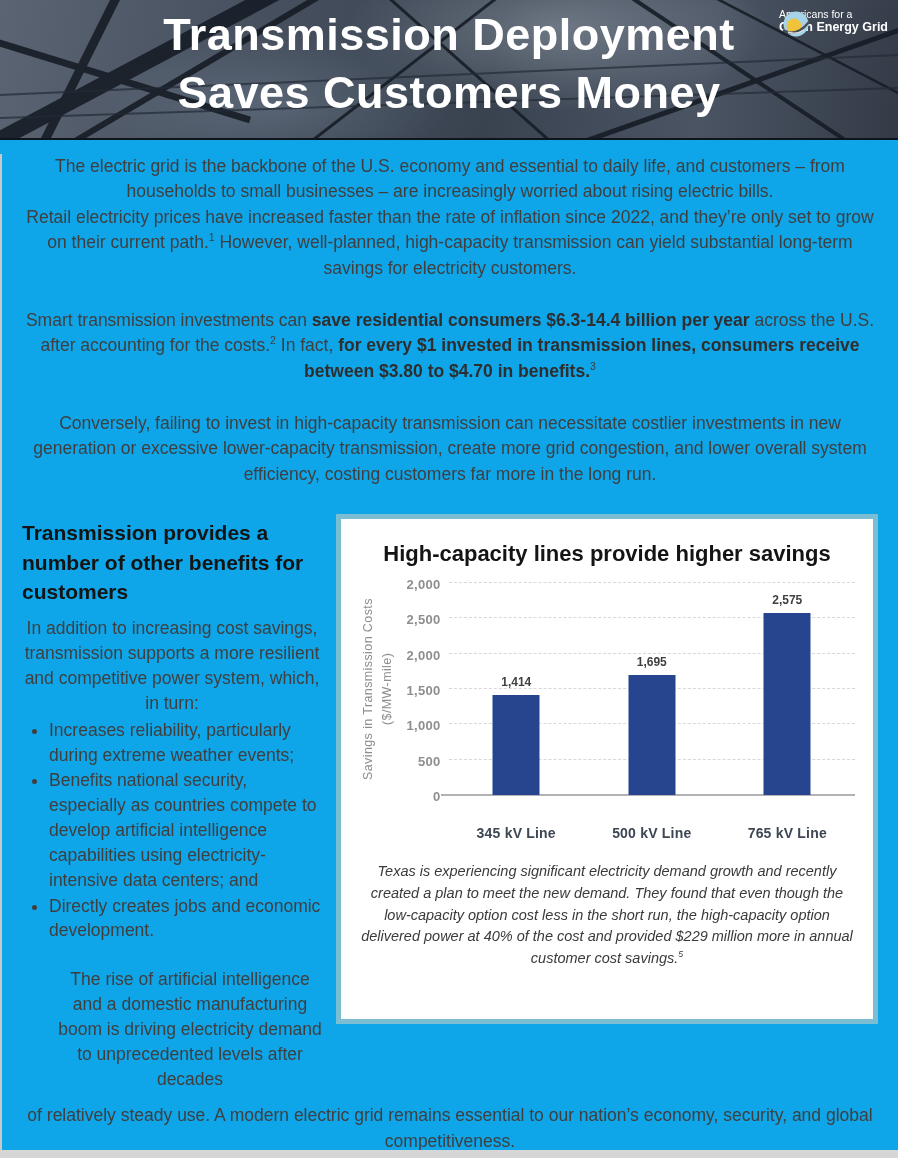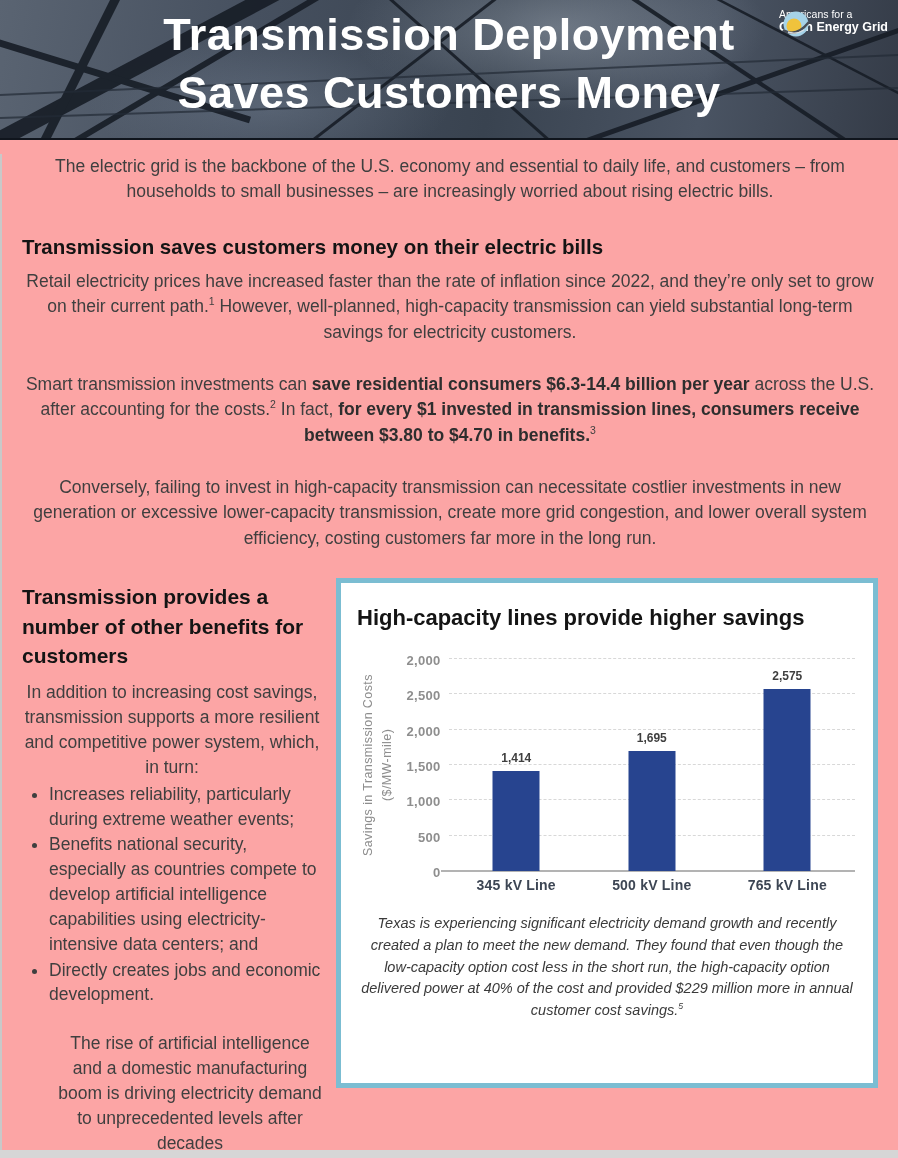--- a/index.html
+++ b/index.html
@@ -1,16 +1,16 @@
 <!DOCTYPE html>
 <html><head>
 <meta charset="utf-8">
 <style>
   html,body{margin:0;padding:0;background:#fff;}
-  .page{position:relative;width:898px;height:1158px;overflow:hidden;background:#fca5a5;
+  .page{position:relative;width:898px;height:1158px;overflow:hidden;background:#0ea5e9;
         font-family:"Liberation Sans","DejaVu Sans",sans-serif;color:#3f3f3f;}
   
   .hero{position:relative;width:898px;height:138px;overflow:hidden;border-bottom:2px solid #10151d;
         background:
           radial-gradient(ellipse 300px 120px at 62% 20%, rgba(200,210,222,.35), transparent 70%),
           radial-gradient(ellipse 260px 100px at 30% 75%, rgba(150,165,185,.25), transparent 70%),
           linear-gradient(100deg,#5a6472 0%,#46505f 28%,#394350 55%,#4a5463 78%,#343b47 100%);}
   .hero svg{position:absolute;inset:0;}
   .hero-title{position:relative;z-index:3;margin:0;padding-top:6px;text-align:center;
         color:#ffffff;font-weight:700;font-size:45px;line-height:1.28;letter-spacing:.5px;}
@@ -29,35 +29,35 @@
   
   .cols{display:flex;gap:14px;margin-top:2px;align-items:flex-start;}
   .leftcol{width:300px;flex:0 0 300px;}
   .h3{font-size:21px;font-weight:700;color:#141414;line-height:1.4;margin:4px 0 10px;}
   .leftcol p, .leftcol li{font-size:17.5px;line-height:1.42;}
   .benefits-list{margin:2px 0 0;padding-left:27px;}
   .benefits-list li{margin:0 0 1px;}
   .rise{margin-top:24px;margin-left:36px;}
   
   .panel{flex:1;border:5px solid #7bbdd2;background:#fff;padding:14px 16px 16px;min-height:470px;}
-  .chart-title{text-align:left;font-size:22px;font-weight:700;color:#141414;margin:8px 0 22px;}
+  .chart-title{text-align:center;font-size:22px;font-weight:700;color:#141414;margin:8px 0 10px;}
   .chart-body{display:flex;padding:0 2px;}
   .yaxis-title{writing-mode:vertical-rl;transform:rotate(180deg);color:#8e8e8e;
       font-size:12.5px;line-height:1.5;letter-spacing:.4px;text-align:center;
       height:212px;margin-top:6px;}
   .ygutter{position:relative;width:52px;height:212px;margin-top:6px;flex:0 0 52px;}
   .ytick{position:absolute;right:8px;font-size:13px;font-weight:700;color:#8e8e8e;letter-spacing:.3px;}
   .plotwrap{flex:1;margin-top:6px;}
   .plot{position:relative;height:212px;}
   .gridline{position:absolute;left:0;right:0;height:0;border-top:1px dashed #d8d8d8;}
   .baseline{position:absolute;left:-8px;right:0;bottom:-1px;height:2px;background:#b3b3b3;}
   .bar{position:absolute;bottom:0;width:47px;transform:translateX(-50%);}
   .bar-label{position:absolute;transform:translateX(-50%);font-size:12px;font-weight:700;
       color:#3f3f3f;white-space:nowrap;}
-  .xrow{position:relative;height:34px;margin-top:4px;}
+  .xrow{position:relative;height:34px;margin-top:28px;}
   .xlabel{position:absolute;top:2px;transform:translateX(-50%);font-size:14px;font-weight:700;
       color:#3d4654;white-space:nowrap;letter-spacing:.2px;}
   .caption{font-style:italic;font-size:14.5px;line-height:1.5;color:#3a3a3a;text-align:center;
       max-width:512px;margin:0 auto;}
   .caption + .caption{margin-top:20px;}
   .captions{margin-top:4px;}
   
   .closing{margin-top:12px;font-size:17.5px;line-height:1.45;}
   .bottom-edge{position:absolute;left:0;right:0;bottom:0;height:8px;background:#d6d6d6;}
 </style>
@@ -98,21 +98,20 @@
       <div class="logo-text">
         <div class="l1">Americans for a</div>
         <div class="l2">Clean Energy Grid</div>
       </div>
     </div>
   </div>
 
   <div class="content">
     <p class="intro"><span>The electric grid is the backbone of the U.S. economy and essential to daily life, and customers – from households to small businesses – are increasingly worried about rising electric bills.</span></p>
 
-    <h2 class="h2">Transmission saves customers money on their electric bills</h2>
 
     <p class="para"><span>Retail electricity prices have increased faster than the rate of inflation since 2022, and they’re only set to grow on their current path.</span><sup>1</sup><span> However, well-planned, high-capacity transmission can yield substantial long-term savings for electricity customers.</span></p>
     <p class="para"><span>Smart transmission investments can </span><b>save residential consumers $6.3-14.4 billion per year</b><span> across the U.S. after accounting for the costs.</span><sup>2</sup><span> In fact, </span><b>for every $1 invested in transmission lines, consumers receive between $3.80 to $4.70 in benefits.</b><sup>3</sup></p>
     <p class="para"><span>Conversely, failing to invest in high-capacity transmission can necessitate costlier investments in new generation or excessive lower-capacity transmission, create more grid congestion, and lower overall system efficiency, costing customers far more in the long run.</span></p>
 
     <div class="cols">
       <div class="leftcol">
         <div class="h3">Transmission provides a number of other benefits for customers</div>
         <p>In addition to increasing cost savings, transmission supports a more resilient and competitive power system, which, in turn:</p>
         <ul class="benefits-list">

